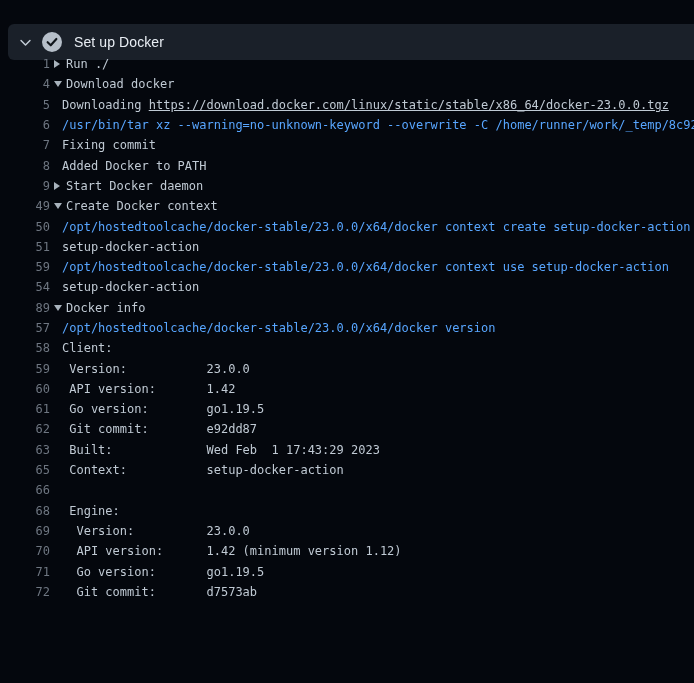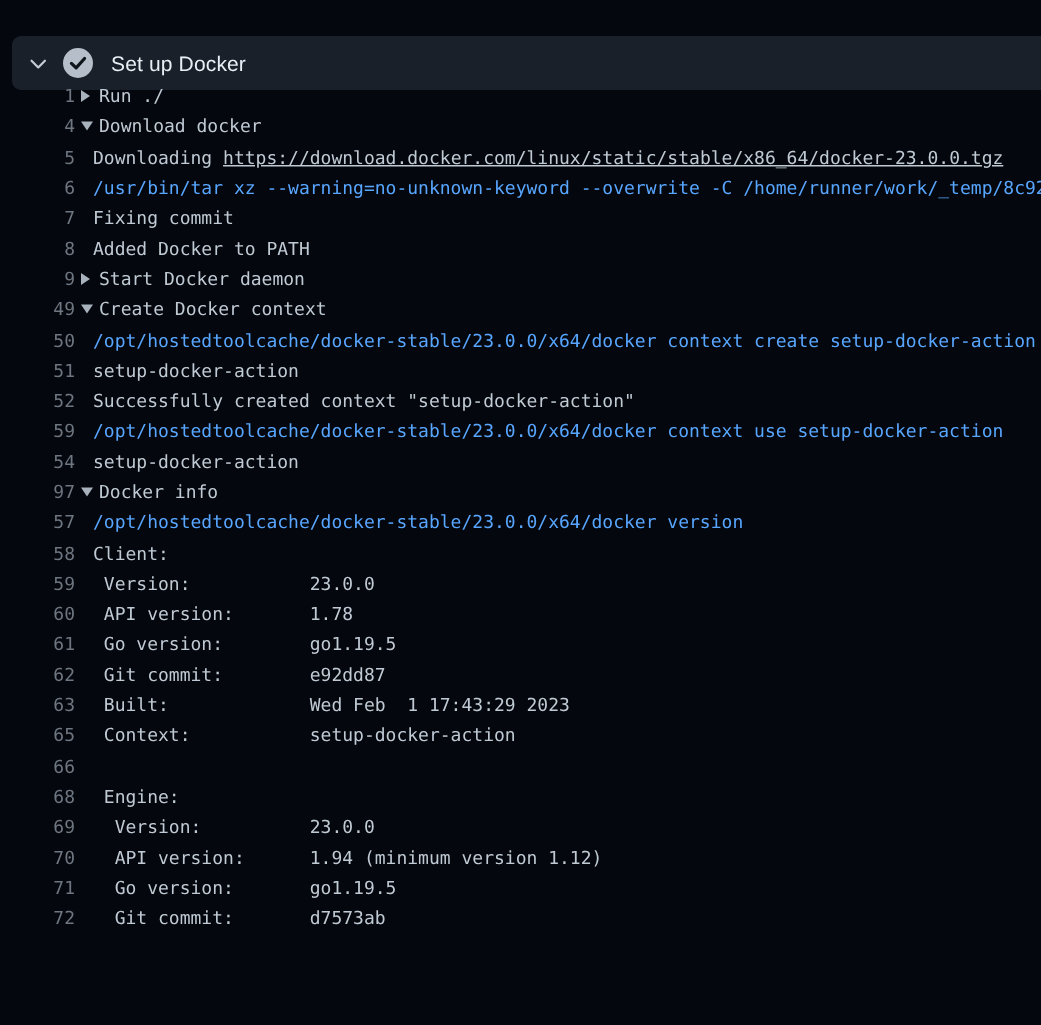--- a/index.html
+++ b/index.html
@@ -80,31 +80,30 @@
     <div class="row"><a class="num">1</a><span class="tri-slot"><span class="tri-right"></span></span><span class="txt">Run ./</span></div>
     <div class="row"><a class="num">4</a><span class="tri-slot"><span class="tri-down"></span></span><span class="txt">Download docker</span></div>
     <div class="row"><a class="num">5</a><span class="gap"></span><span class="txt"><span>Downloading </span><a class="lnk">https://download.docker.com/linux/static/stable/x86_64/docker-23.0.0.tgz</a></span></div>
     <div class="row"><a class="num">6</a><span class="gap"></span><span class="txt cmd">/usr/bin/tar xz --warning=no-unknown-keyword --overwrite -C /home/runner/work/_temp/8c92</span></div>
     <div class="row"><a class="num">7</a><span class="gap"></span><span class="txt">Fixing commit</span></div>
     <div class="row"><a class="num">8</a><span class="gap"></span><span class="txt">Added Docker to PATH</span></div>
     <div class="row"><a class="num">9</a><span class="tri-slot"><span class="tri-right"></span></span><span class="txt">Start Docker daemon</span></div>
     <div class="row"><a class="num">49</a><span class="tri-slot"><span class="tri-down"></span></span><span class="txt">Create Docker context</span></div>
     <div class="row"><a class="num">50</a><span class="gap"></span><span class="txt cmd">/opt/hostedtoolcache/docker-stable/23.0.0/x64/docker context create setup-docker-action -</span></div>
     <div class="row"><a class="num">51</a><span class="gap"></span><span class="txt">setup-docker-action</span></div>
-    <div class="row"><a class="num">52</a><span class="gap"></span><span class="txt">Successfully created context "setup-docker-action"</span></div>
     <div class="row"><a class="num">59</a><span class="gap"></span><span class="txt cmd">/opt/hostedtoolcache/docker-stable/23.0.0/x64/docker context use setup-docker-action</span></div>
     <div class="row"><a class="num">54</a><span class="gap"></span><span class="txt">setup-docker-action</span></div>
-    <div class="row"><a class="num">97</a><span class="tri-slot"><span class="tri-down"></span></span><span class="txt">Docker info</span></div>
+    <div class="row"><a class="num">89</a><span class="tri-slot"><span class="tri-down"></span></span><span class="txt">Docker info</span></div>
     <div class="row"><a class="num">57</a><span class="gap"></span><span class="txt cmd">/opt/hostedtoolcache/docker-stable/23.0.0/x64/docker version</span></div>
     <div class="row"><a class="num">58</a><span class="gap"></span><span class="txt">Client:</span></div>
     <div class="row"><a class="num">59</a><span class="gap"></span><span class="txt"> Version:           23.0.0</span></div>
-    <div class="row"><a class="num">60</a><span class="gap"></span><span class="txt"> API version:       1.78</span></div>
+    <div class="row"><a class="num">60</a><span class="gap"></span><span class="txt"> API version:       1.42</span></div>
     <div class="row"><a class="num">61</a><span class="gap"></span><span class="txt"> Go version:        go1.19.5</span></div>
     <div class="row"><a class="num">62</a><span class="gap"></span><span class="txt"> Git commit:        e92dd87</span></div>
     <div class="row"><a class="num">63</a><span class="gap"></span><span class="txt"> Built:             Wed Feb  1 17:43:29 2023</span></div>
     <div class="row"><a class="num">65</a><span class="gap"></span><span class="txt"> Context:           setup-docker-action</span></div>
     <div class="row"><a class="num">66</a><span class="gap"></span><span class="txt"></span></div>
     <div class="row"><a class="num">68</a><span class="gap"></span><span class="txt"> Engine:</span></div>
     <div class="row"><a class="num">69</a><span class="gap"></span><span class="txt">  Version:          23.0.0</span></div>
-    <div class="row"><a class="num">70</a><span class="gap"></span><span class="txt">  API version:      1.94 (minimum version 1.12)</span></div>
+    <div class="row"><a class="num">70</a><span class="gap"></span><span class="txt">  API version:      1.42 (minimum version 1.12)</span></div>
     <div class="row"><a class="num">71</a><span class="gap"></span><span class="txt">  Go version:       go1.19.5</span></div>
     <div class="row"><a class="num">72</a><span class="gap"></span><span class="txt">  Git commit:       d7573ab</span></div>
   </div>
 
 </body></html>

